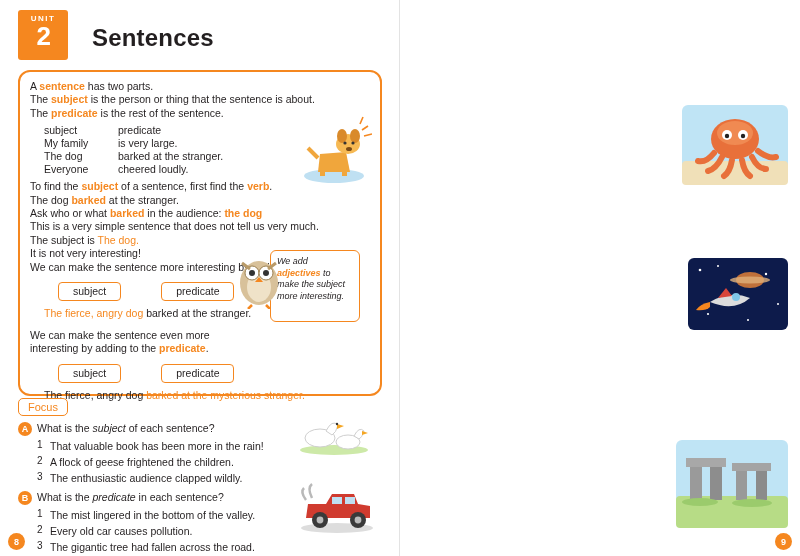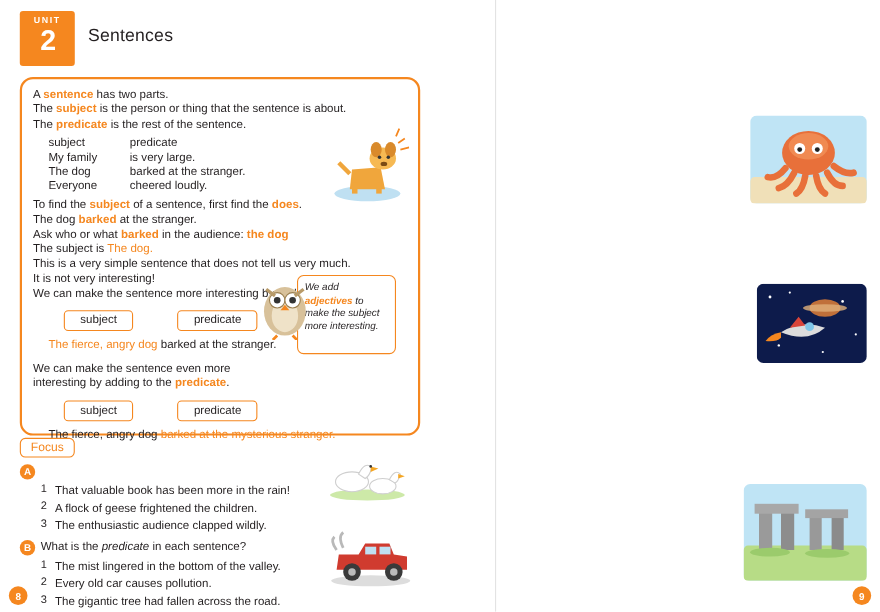--- a/index.html
+++ b/index.html
@@ -7,33 +7,33 @@
   body {
     width: 800px; height: 556px;
     background: #ffffff;
     font-family: "Liberation Sans", sans-serif;
     font-size: 10px;
     color: #231f20;
     overflow: hidden;
     position: relative;
   }
   .page { position:absolute; top:0; bottom:0; }
-  .left { left:0; width:451px; border-right:1px solid #e3e3e3; }
+  .left { left:0; width:400px; border-right:1px solid #e3e3e3; }
   .right { left:400px; width:400px; }
 
   
   .unit-header { position:absolute; left:18px; top:10px; display:flex; align-items:flex-start; }
   .unit-badge {
     width:50px; height:50px; background:#f5871f; color:#fff;
     border-radius:3px; display:flex; flex-direction:column;
     align-items:center; justify-content:flex-start; padding-top:4px;
   }
   .unit-badge .word { font-size:8px; letter-spacing:1.5px; font-weight:bold; }
   .unit-badge .num { font-size:26px; font-weight:bold; line-height:24px; margin-top:1px; }
-  .unit-title { font-size:16px; color:#231f20; margin-left:12px; margin-top:14px; letter-spacing:.2px; }
+  .unit-title { font-size:24px; color:#231f20; margin-left:24px; margin-top:14px; letter-spacing:.2px;font-weight:bold; }
 
   
   .main-box {
     position:absolute; left:18px; top:70px; width:364px; height:326px;
     border:2px solid #f5871f; border-radius:12px; background:#fff;
     padding:8px 10px; font-size:10.5px; line-height:13.4px;
   }
   .or { color:#f5871f; }
   .bold { font-weight:bold; }
 
@@ -125,32 +125,32 @@
         <span class="c1">The dog</span>
         <span>barked at the stranger.</span>
       </div>
       <div>
         <span class="c1">Everyone</span>
         <span>cheered loudly.</span>
       </div>
     </div>
 
     <div>
-      <span>To find the </span><span class="or bold">subject</span><span> of a sentence, first find the </span><span class="or bold">does</span><span>.</span>
+      <span>To find the </span><span class="or bold">subject</span><span> of a sentence, first find the </span><span class="or bold">verb</span><span>.</span>
     </div>
     <div class="indent">
       <span>The dog </span><span class="or bold">barked</span><span> at the stranger.</span>
     </div>
     <div>
       <span>Ask who or what </span><span class="or bold">barked</span><span> in the audience:  </span><span class="or bold">the dog</span>
     </div>
+    <div>This is a very simple sentence that does not tell us very much.</div>
     <div>
       <span>The subject is </span><span class="or">The dog.</span>
     </div>
-    <div>This is a very simple sentence that does not tell us very much.</div>
     <div>It is not very interesting!</div>
     <div>
       <span>We can make the sentence more interesting by adding to the </span><span class="or bold">subject</span><span>.</span>
     </div>
 
     <div class="tag-row">
       <span class="tag">subject</span>
       <span class="tag">predicate</span>
     </div>
     <div style="margin-left:14px;">
@@ -202,20 +202,21 @@
       <path d="M12 16 l8 6 M46 16 l-8 6" stroke="#b89a68" stroke-width="3"></path>
       <path d="M22 58 l-4 4 M36 58 l4 4" stroke="#f5871f" stroke-width="2.5"></path>
     </svg>
   </div>
 
   <div class="focus-wrap">
     <span class="pill">Focus</span>
 
     <div class="focus-head">
       <span class="circ orange">A</span>
+      <span><span>What is the </span><i>subject</i><span> of each sentence?</span></span>
     </div>
     <div style="margin-left:19px;">
       <div class="q">
           <span class="num">1</span>
           <span class="itm">That valuable book has been more in the rain!</span>
         </div>
       <div class="q">
           <span class="num">2</span>
           <span class="itm">A flock of geese frightened the children.</span>
         </div>

